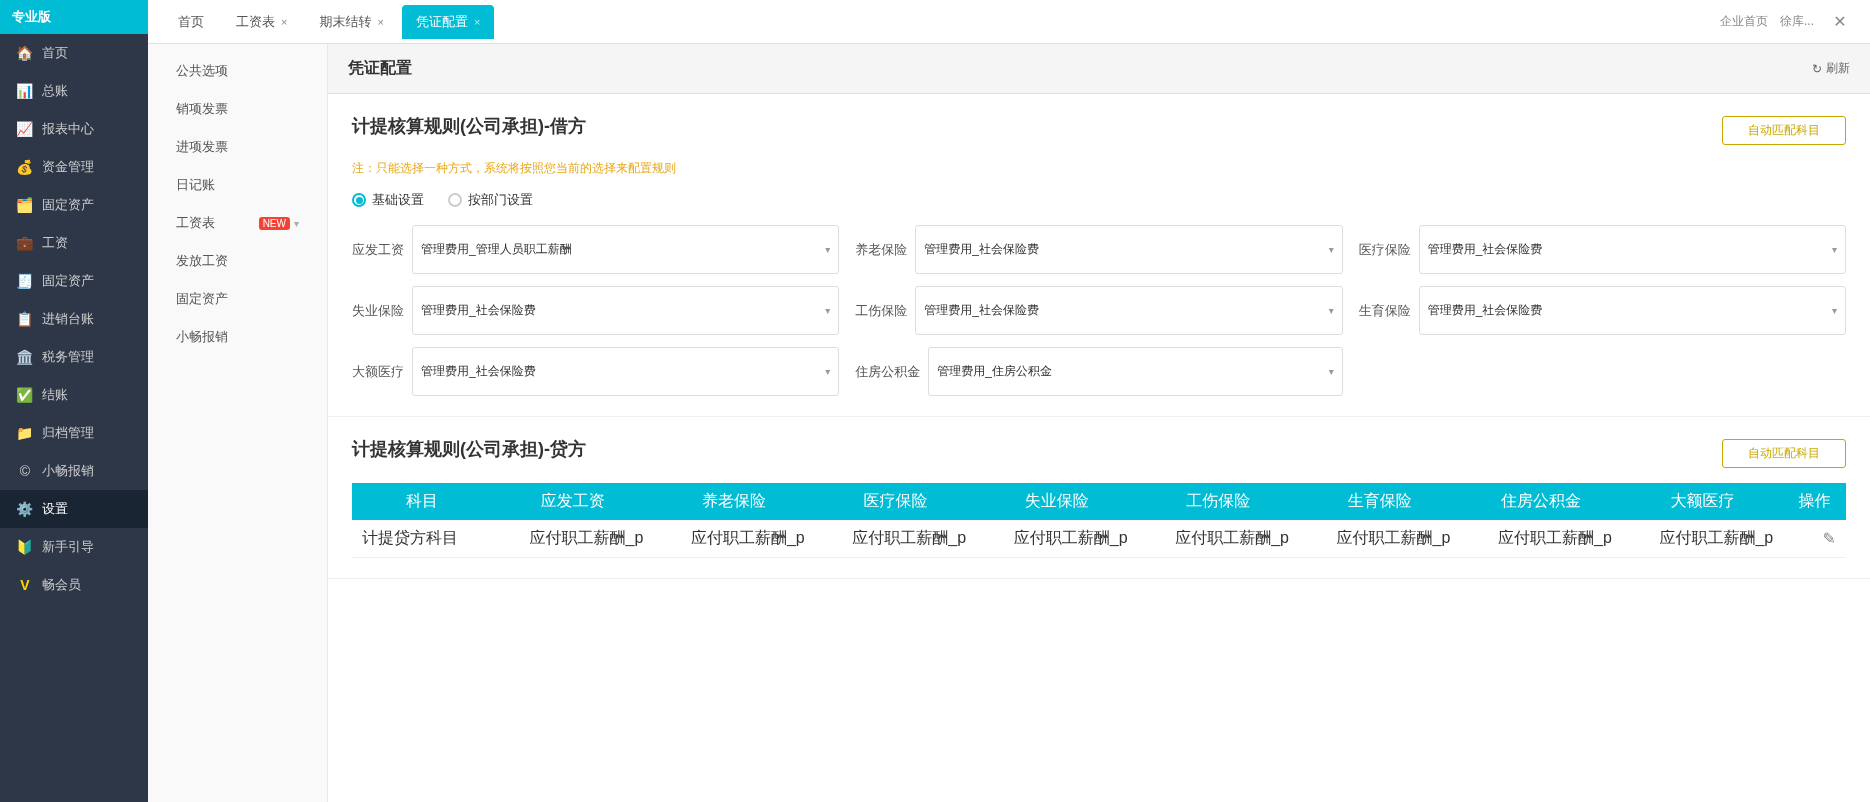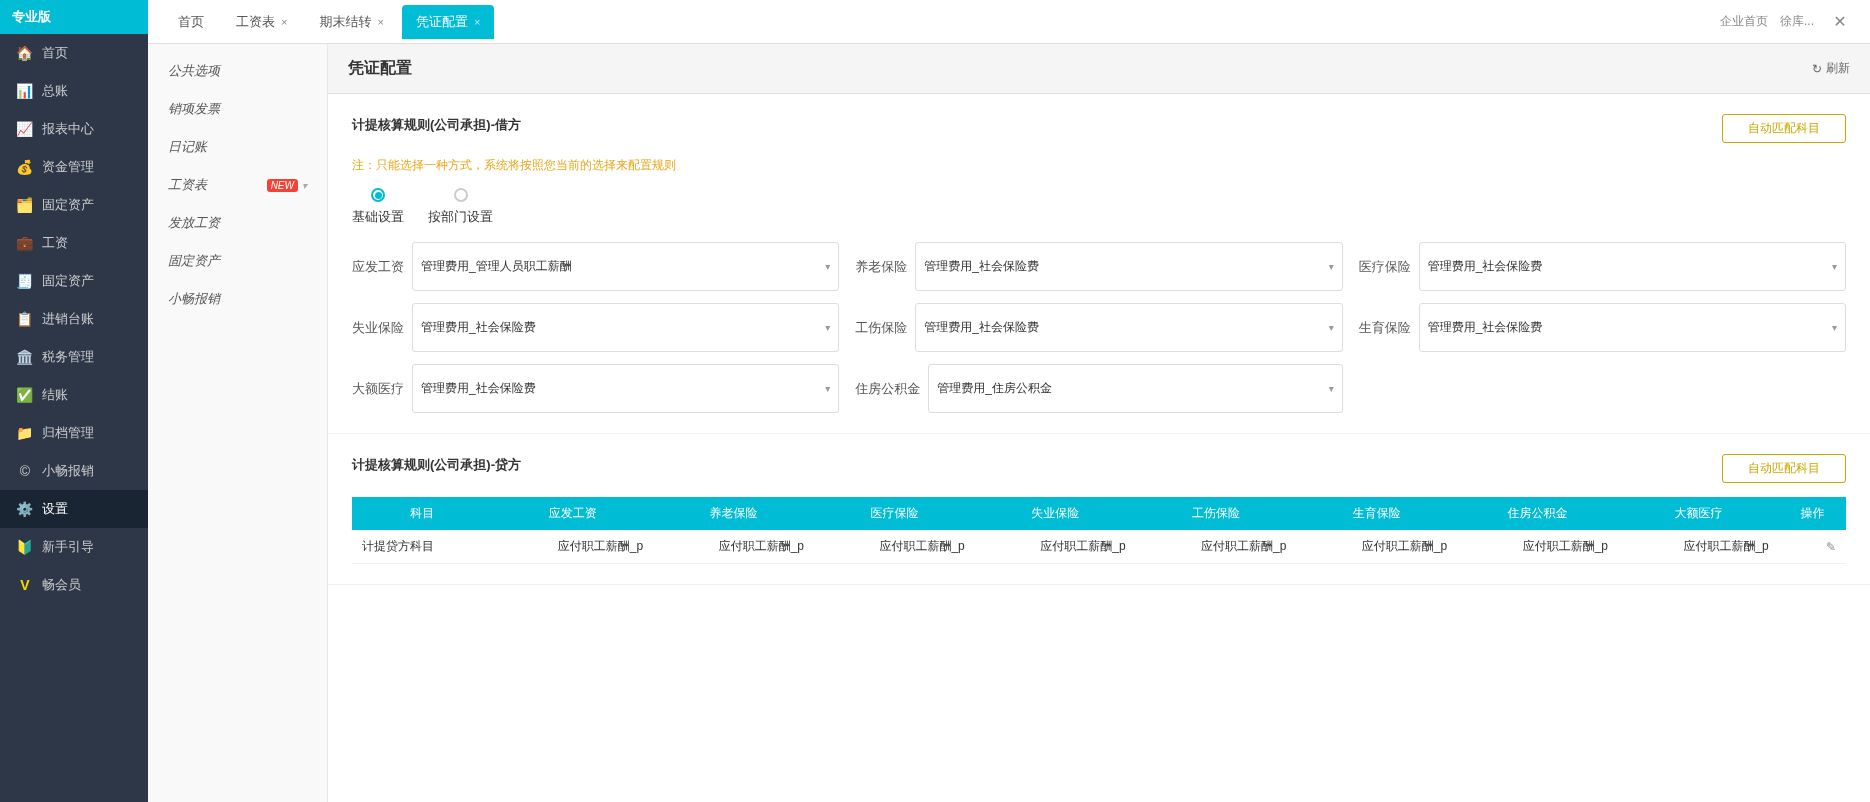--- a/index.html
+++ b/index.html
@@ -91,23 +91,22 @@
       flex: 1;
       display: flex;
       overflow: hidden;
     }
 
     
     .left-nav {
       width: 180px;
       background: #f9f9f9;
       border-right: 1px solid #e8e8e8;
-      padding: 8px 0;
+      padding: 8px 8px;
       overflow-y: auto;
-      font-style: italic;
     }
     .left-nav-item {
       padding: 10px 20px;
       font-size: 13px;
       color: #555;
       cursor: pointer;
       display: flex;
       align-items: center;
       justify-content: space-between;
     }
@@ -150,21 +149,21 @@
       display: flex;
       align-items: center;
       gap: 4px;
     }
 
     .section {
       padding: 20px 24px;
       border-bottom: 1px solid #f0f0f0;
     }
     .section-title {
-      font-size: 13px;
+      font-size: 18px;
       font-weight: bold;
       color: #333;
       margin-bottom: 8px;
     }
     .notice-text {
       color: #e6a817;
       font-size: 12px;
       margin-bottom: 14px;
     }
     .section-header {
@@ -181,21 +180,20 @@
       gap: 24px;
       margin-bottom: 16px;
     }
     .radio-option {
       display: flex;
       align-items: center;
       gap: 6px;
       cursor: pointer;
       font-size: 13px;
       color: #333;
-      flex-direction: column;
     }
     .radio-circle {
       width: 14px;
       height: 14px;
       border-radius: 50%;
       border: 2px solid #ccc;
       display: flex;
       align-items: center;
       justify-content: center;
     }
@@ -251,21 +249,21 @@
       padding: 5px 25px;
       font-size: 12px;
       cursor: pointer;
       border-radius: 3px;
     }
 
     
     .credit-table {
       width: 100%;
       border-collapse: collapse;
-      font-size: 12px;
+      font-size: 16px;
     }
     .credit-table th {
       background: #00bcd4;
       color: #fff;
       padding: 8px 10px;
       text-align: center;
       font-weight: normal;
     }
     .credit-table td {
       border-bottom: 1px solid #f0f0f0;
@@ -372,20 +370,23 @@
   </div>
 
   <div class="content">
 
     <div class="left-nav">
       <div class="left-nav-item">
         <span>公共选项</span>
       </div>
       <div class="left-nav-item">
         <span>销项发票</span>
+      </div>
+      <div class="left-nav-item">
+        <span>进项发票</span>
       </div>
       <div class="left-nav-item">
         <span>日记账</span>
       </div>
       <div class="left-nav-item" style="justify-content:space-between;">
         <span>工资表</span>
         <span style="display:flex;align-items:center;gap:4px;">
           <span class="new-badge">NEW</span>
           <span style="color:#aaa;font-size:10px;">▾</span>
         </span>

